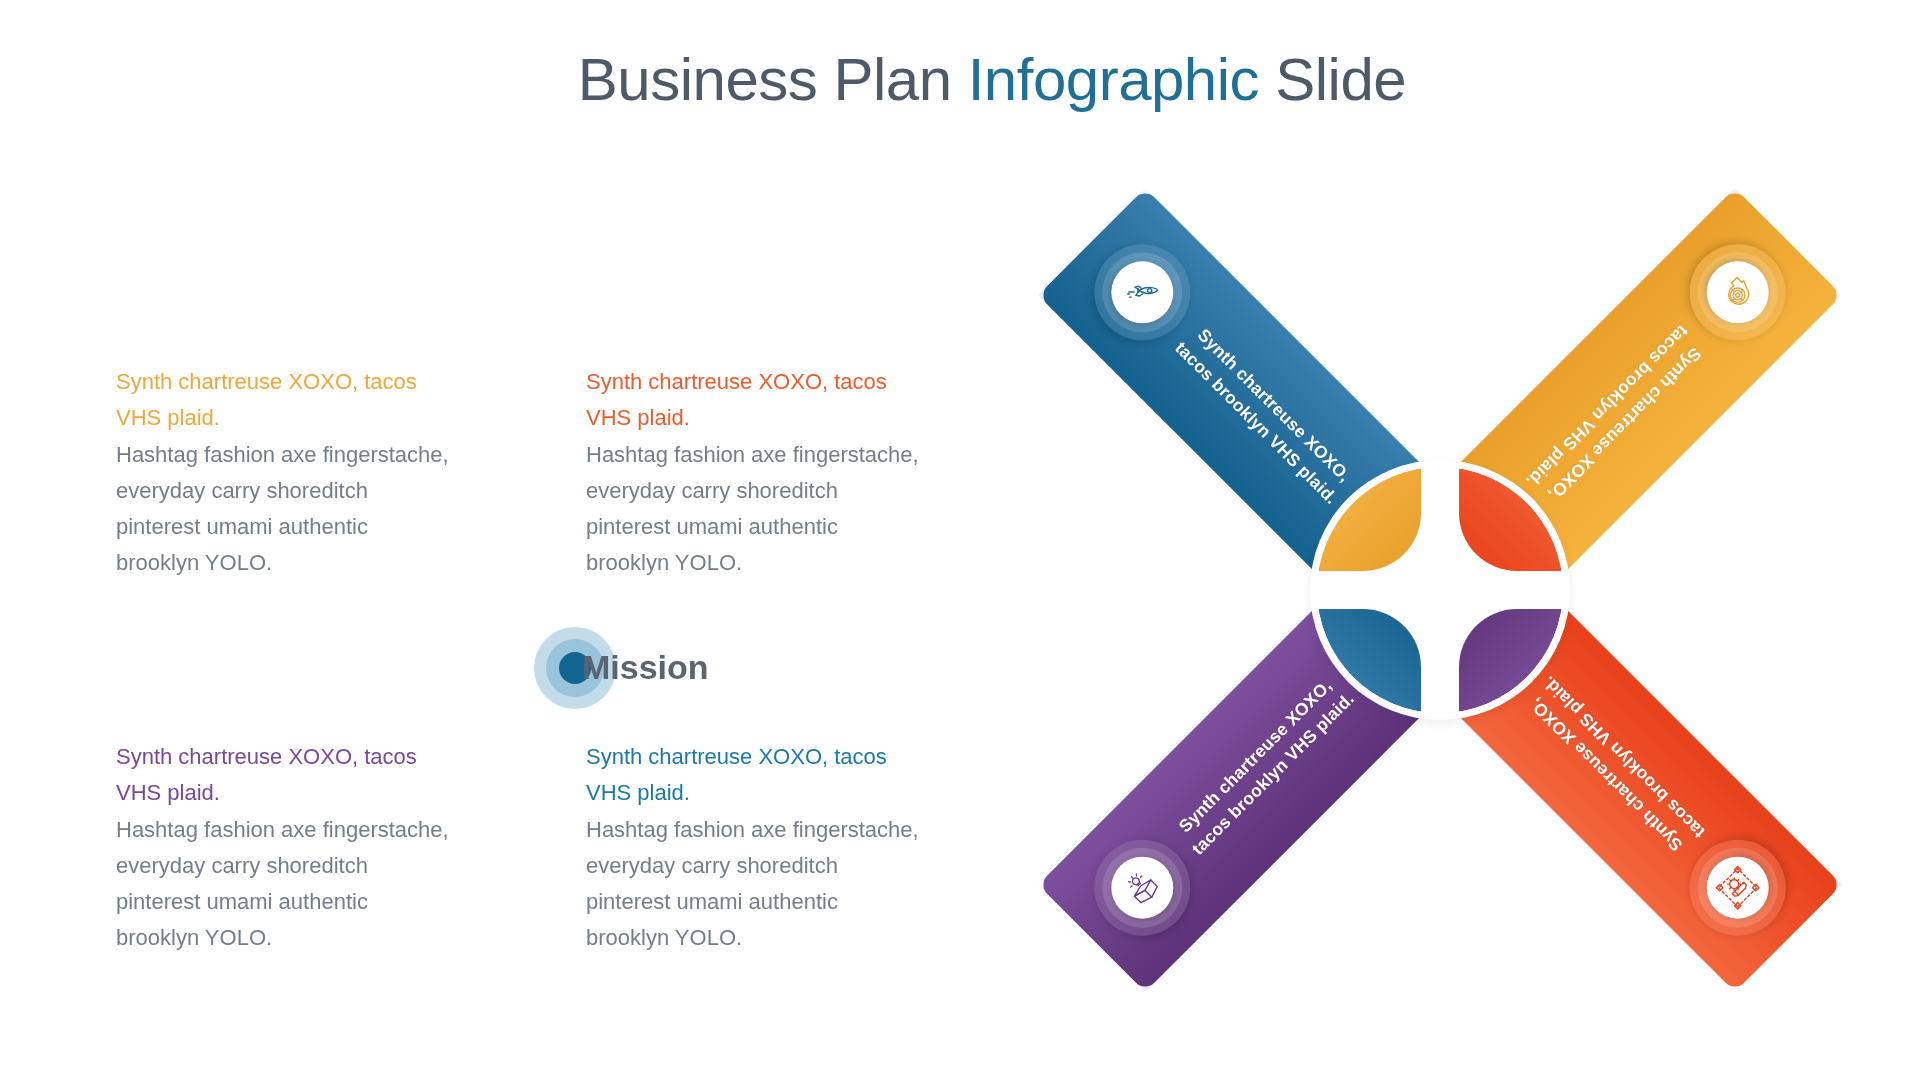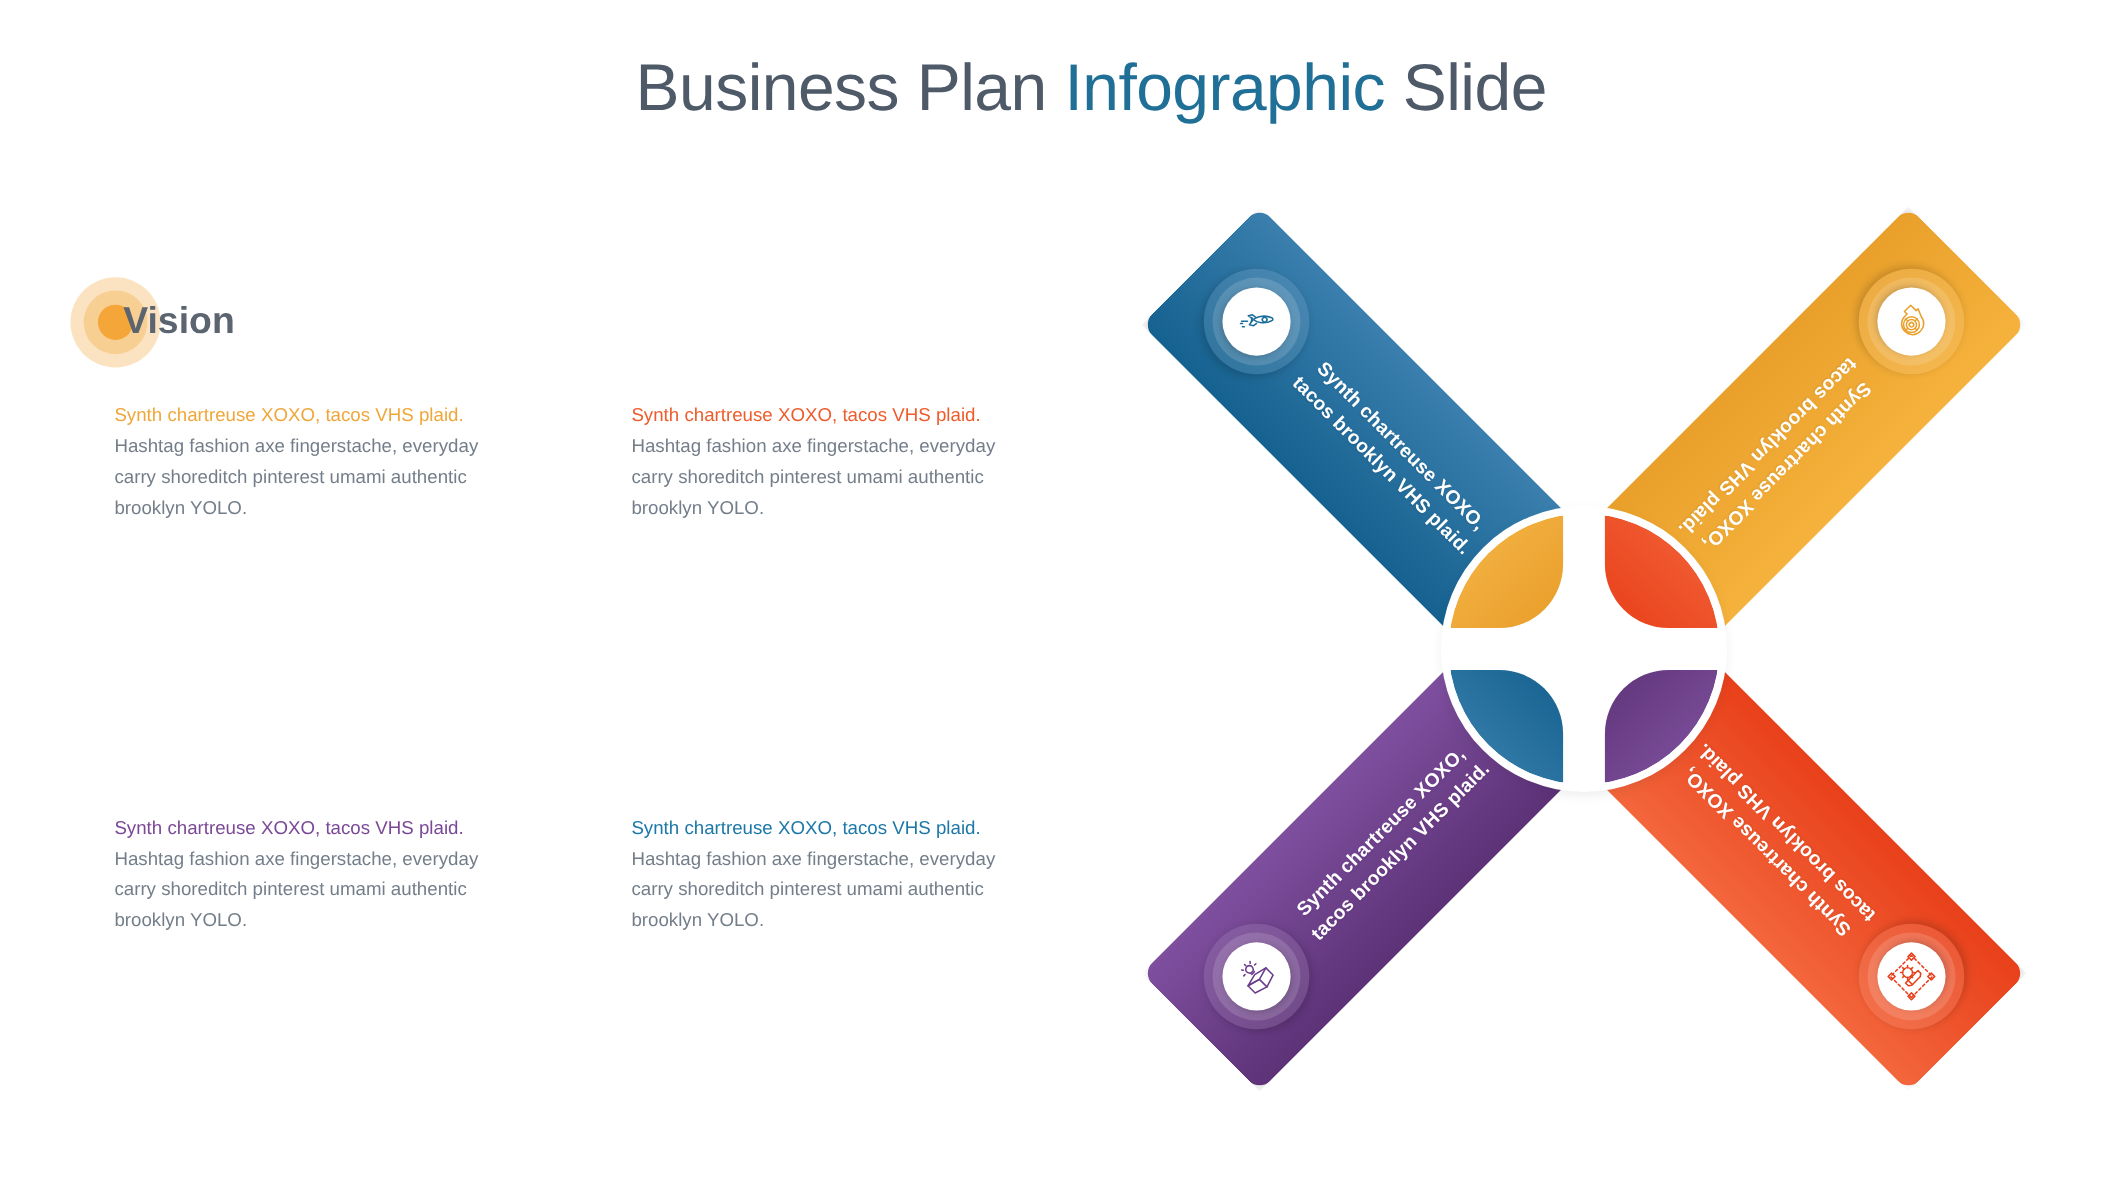--- a/index.html
+++ b/index.html
@@ -90,23 +90,23 @@
     font-size: 34px;
     font-weight: 700;
     color: #5c6470;
     letter-spacing: 0px;
     margin: 0;
     line-height: 1.1;
   }
   .feature-body {
     position: absolute;
     top: 112px;
-    left: 40px;
+    left: 52px;
     width: 340px;
-    font-size: 17px;
+    font-size: 22px;
     line-height: 1.65;
     color: #6f7985;
   }
   .feature-body .lead {
     display: block;
   }
   .feature-body .rest {
     display: block;
     color: #747e8a;
   }
@@ -228,28 +228,20 @@
 </head>
 <body>
 
 <div class="header">
   <h1 class="slide-title"><span>Business Plan </span><span class="accent">Infographic</span><span> Slide</span></h1>
 </div>
 
 <div class="features">
 
   <div class="feature">
-    <div class="feature-head">
-      <div class="rings">
-        <span class="ring r1" style="background:#fbe3c2"></span>
-        <span class="ring r2" style="background:#f8cf93"></span>
-        <span class="ring r3" style="background:#f4a638"></span>
-      </div>
-      <h2 class="feature-title">Vision</h2>
-    </div>
     <div class="feature-body">
       <span class="lead" style="color:#f0a73a">Synth chartreuse XOXO, tacos VHS plaid.</span>
       <span class="rest">Hashtag fashion axe fingerstache, everyday carry shoreditch pinterest umami authentic brooklyn YOLO.</span>
     </div>
   </div>
 
   <div class="feature">
     <div class="feature-body">
       <span class="lead" style="color:#ef5c2b">Synth chartreuse XOXO, tacos VHS plaid.</span>
       <span class="rest">Hashtag fashion axe fingerstache, everyday carry shoreditch pinterest umami authentic brooklyn YOLO.</span>
@@ -257,20 +249,28 @@
   </div>
 
   <div class="feature">
     <div class="feature-body">
       <span class="lead" style="color:#7a4897">Synth chartreuse XOXO, tacos VHS plaid.</span>
       <span class="rest">Hashtag fashion axe fingerstache, everyday carry shoreditch pinterest umami authentic brooklyn YOLO.</span>
     </div>
   </div>
 
   <div class="feature">
+    <div class="feature-head">
+      <div class="rings">
+        <span class="ring r1" style="background:#c3dcea"></span>
+        <span class="ring r2" style="background:#9ac4dc"></span>
+        <span class="ring r3" style="background:#106591"></span>
+      </div>
+      <h2 class="feature-title">Mission</h2>
+    </div>
     <div class="feature-body">
       <span class="lead" style="color:#1b78a8">Synth chartreuse XOXO, tacos VHS plaid.</span>
       <span class="rest">Hashtag fashion axe fingerstache, everyday carry shoreditch pinterest umami authentic brooklyn YOLO.</span>
     </div>
   </div>
 
 </div>
 
 <div class="diagram">
 

